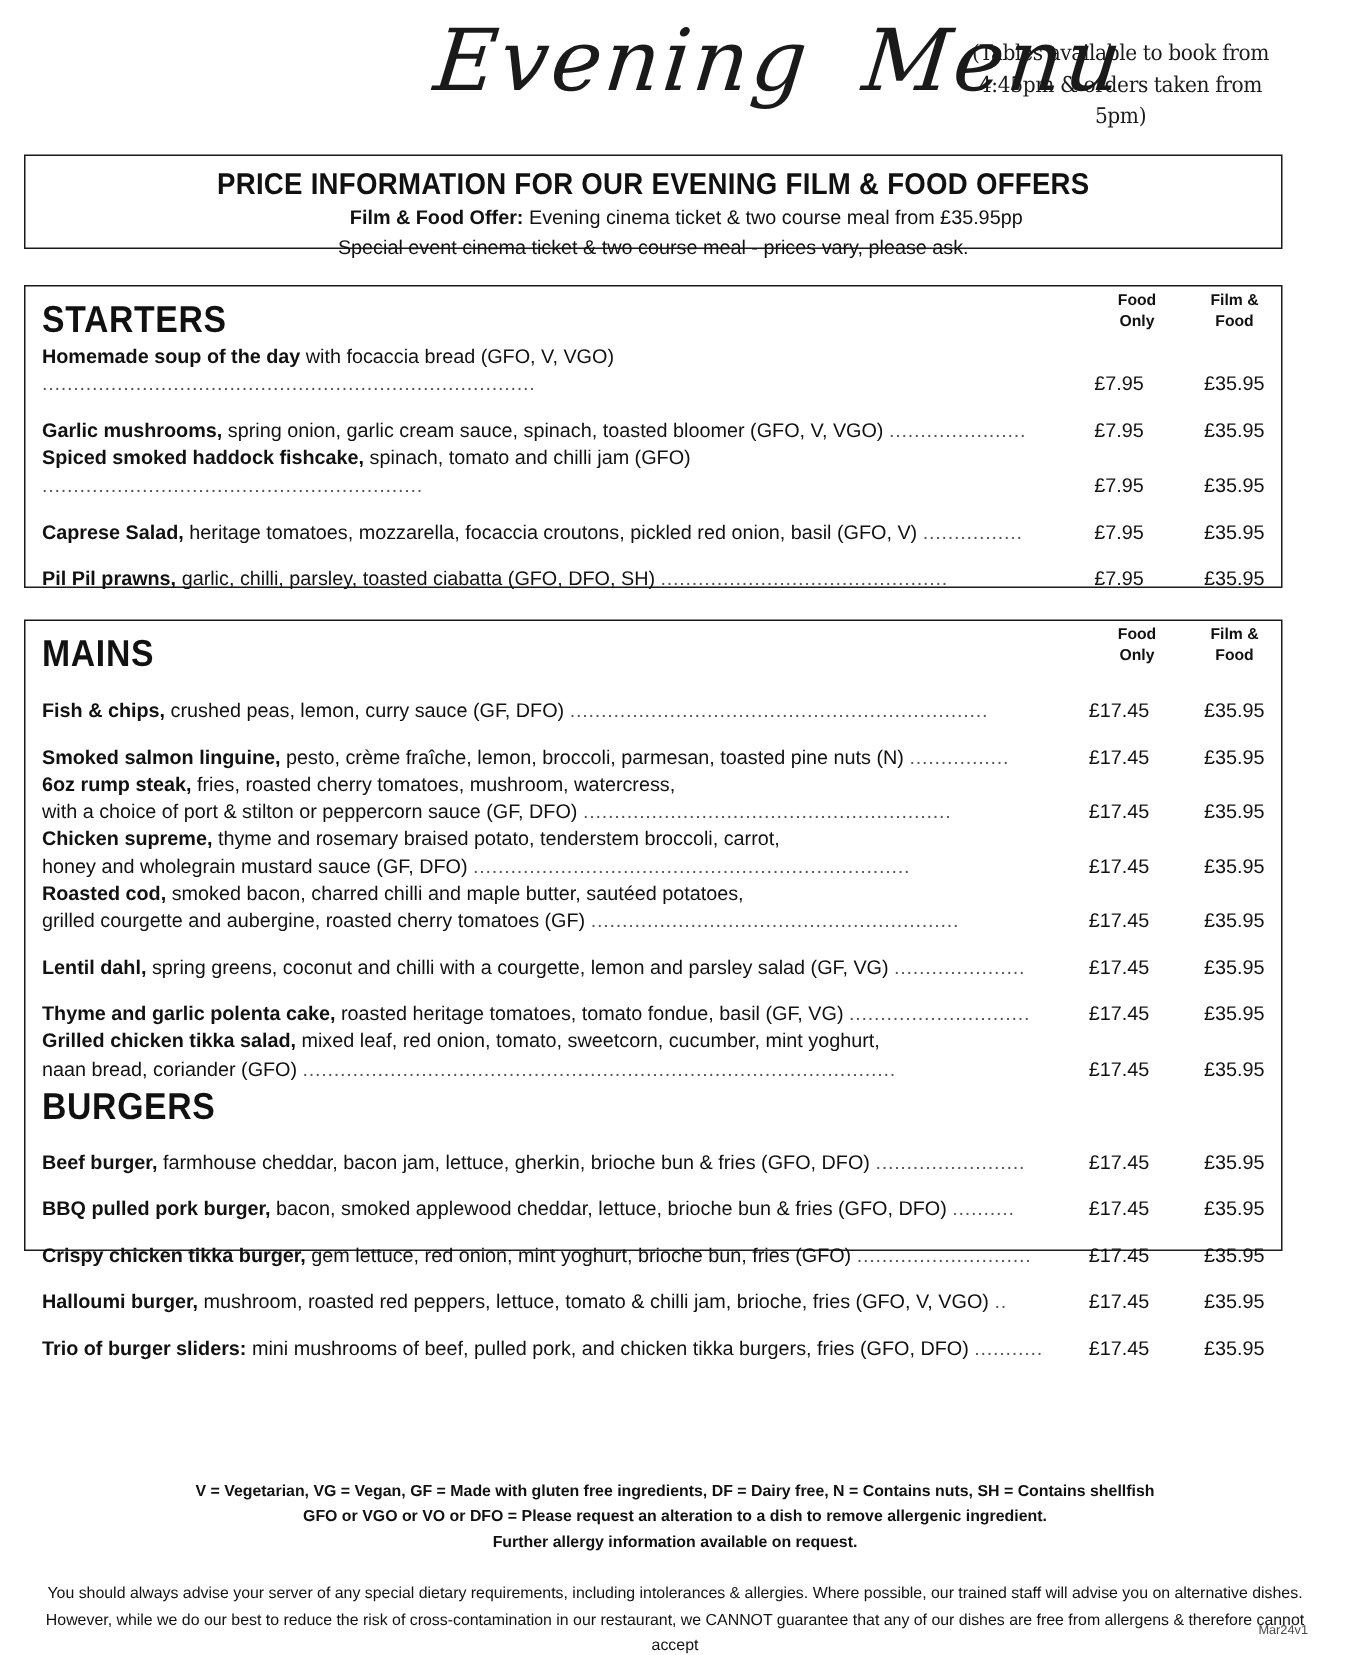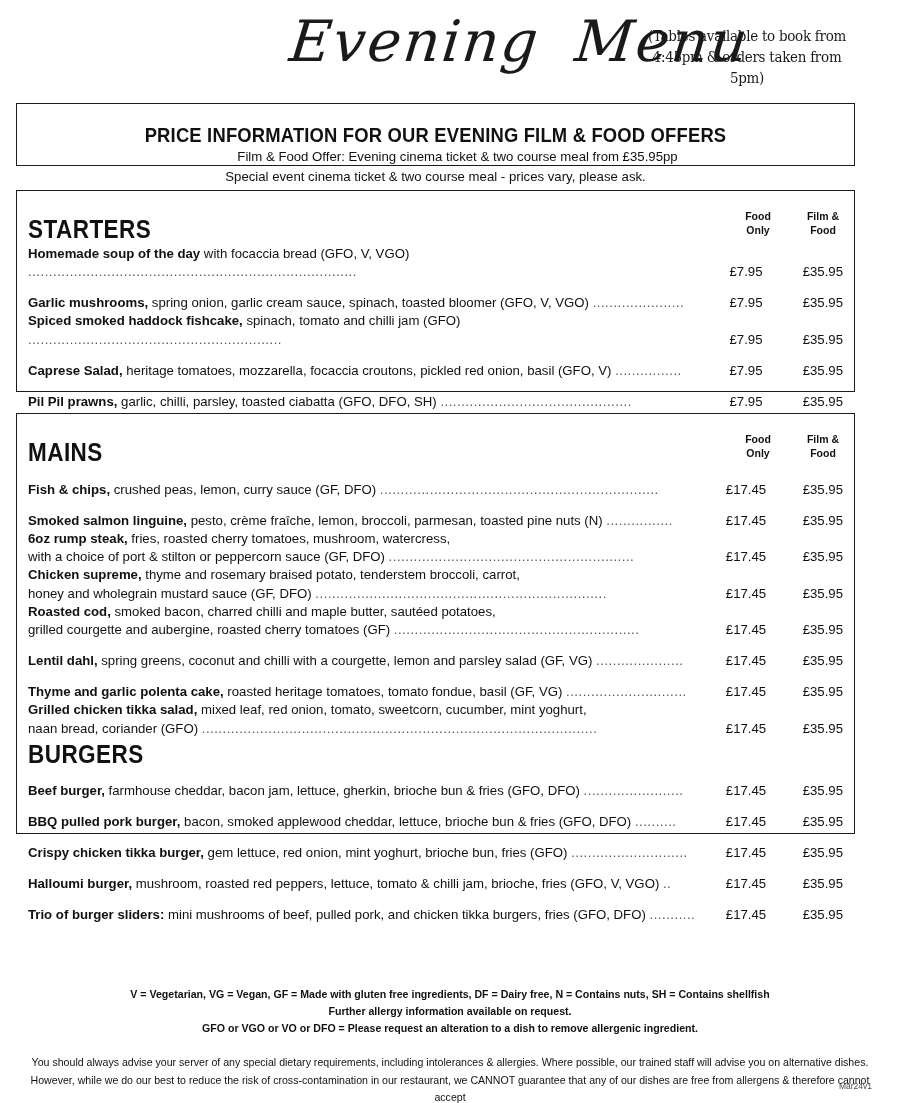--- a/index.html
+++ b/index.html
@@ -52,52 +52,51 @@
   
   .price-box {
     position: absolute;
     left: 16px;
     top: 103px;
     width: 839px;
     height: 63px;
     border: 1.5px solid #1a1a1a;
     box-sizing: border-box;
     text-align: center;
-    padding-top: 20px;
+    padding-top: 8px;
   }
   .price-box .pb-title {
     font-family: "Liberation Sans Narrow", "Liberation Sans", sans-serif;
     font-weight: bold;
     font-size: 20px;
     letter-spacing: 0.2px;
     transform: scaleX(0.92);
     display: block;
   }
   .price-box .pb-line {
     font-size: 13.2px;
     line-height: 1.5;
     display: block;
   }
-  .price-box .pb-line b { font-weight: normal; margin-left: 44px; }
+  .price-box .pb-line b { font-weight: bold; margin-left: 44px; }
 
   
   .section {
     position: absolute;
     left: 16px;
     width: 839px;
     border: 1.5px solid #1a1a1a;
     box-sizing: border-box;
   }
   #section-starters { top: 190px; height: 202px; }
   #section-mains    { top: 413px; height: 421px; }
 
   .sec-head {
     position: relative;
     height: 38px;
-    margin-top: 16px;
   }
   .sec-title {
     position: absolute;
     left: 11px;
     top: 8px;
     font-family: "Liberation Sans Narrow", "Liberation Sans", sans-serif;
     font-weight: bold;
     font-size: 25px;
     letter-spacing: 0.5px;
     transform: scaleX(0.9);
@@ -328,19 +327,19 @@
       <div class="row">
         <div class="desc"><b>Trio of burger sliders:</b><span> mini mushrooms of beef, pulled pork, and chicken tikka burgers, fries (GFO, DFO) </span><span class="leader">...........</span></div>
         <div class="p1">£17.45</div>
         <div class="p2">£35.95</div>
       </div>
     </div>
 </div>
 
 <div class="footer">
   <span class="f-strong">V = Vegetarian, VG = Vegan, GF = Made with gluten free ingredients, DF = Dairy free, N = Contains nuts, SH = Contains shellfish</span>
+  <span class="f-strong">GFO or VGO or VO or DFO = Please request an alteration to a dish to remove allergenic ingredient.</span>
   <span class="f-strong">Further allergy information available on request.</span>
-  <span class="f-strong">GFO or VGO or VO or DFO = Please request an alteration to a dish to remove allergenic ingredient.</span>
   <span class="f-normal f-block">You should always advise your server of any special dietary requirements, including intolerances &amp; allergies. Where possible, our trained staff will advise you on alternative dishes.</span>
   <span class="f-normal">However, while we do our best to reduce the risk of cross-contamination in our restaurant, we CANNOT guarantee that any of our dishes are free from allergens &amp; therefore cannot accept</span>
   <span class="f-normal">any liability in this respect. Guests with severe allergies are advised to assess their own level of risk &amp; consume dishes at their own risk.</span>
 </div>
 <div class="version">Mar24v1</div>
 
 </body></html>

